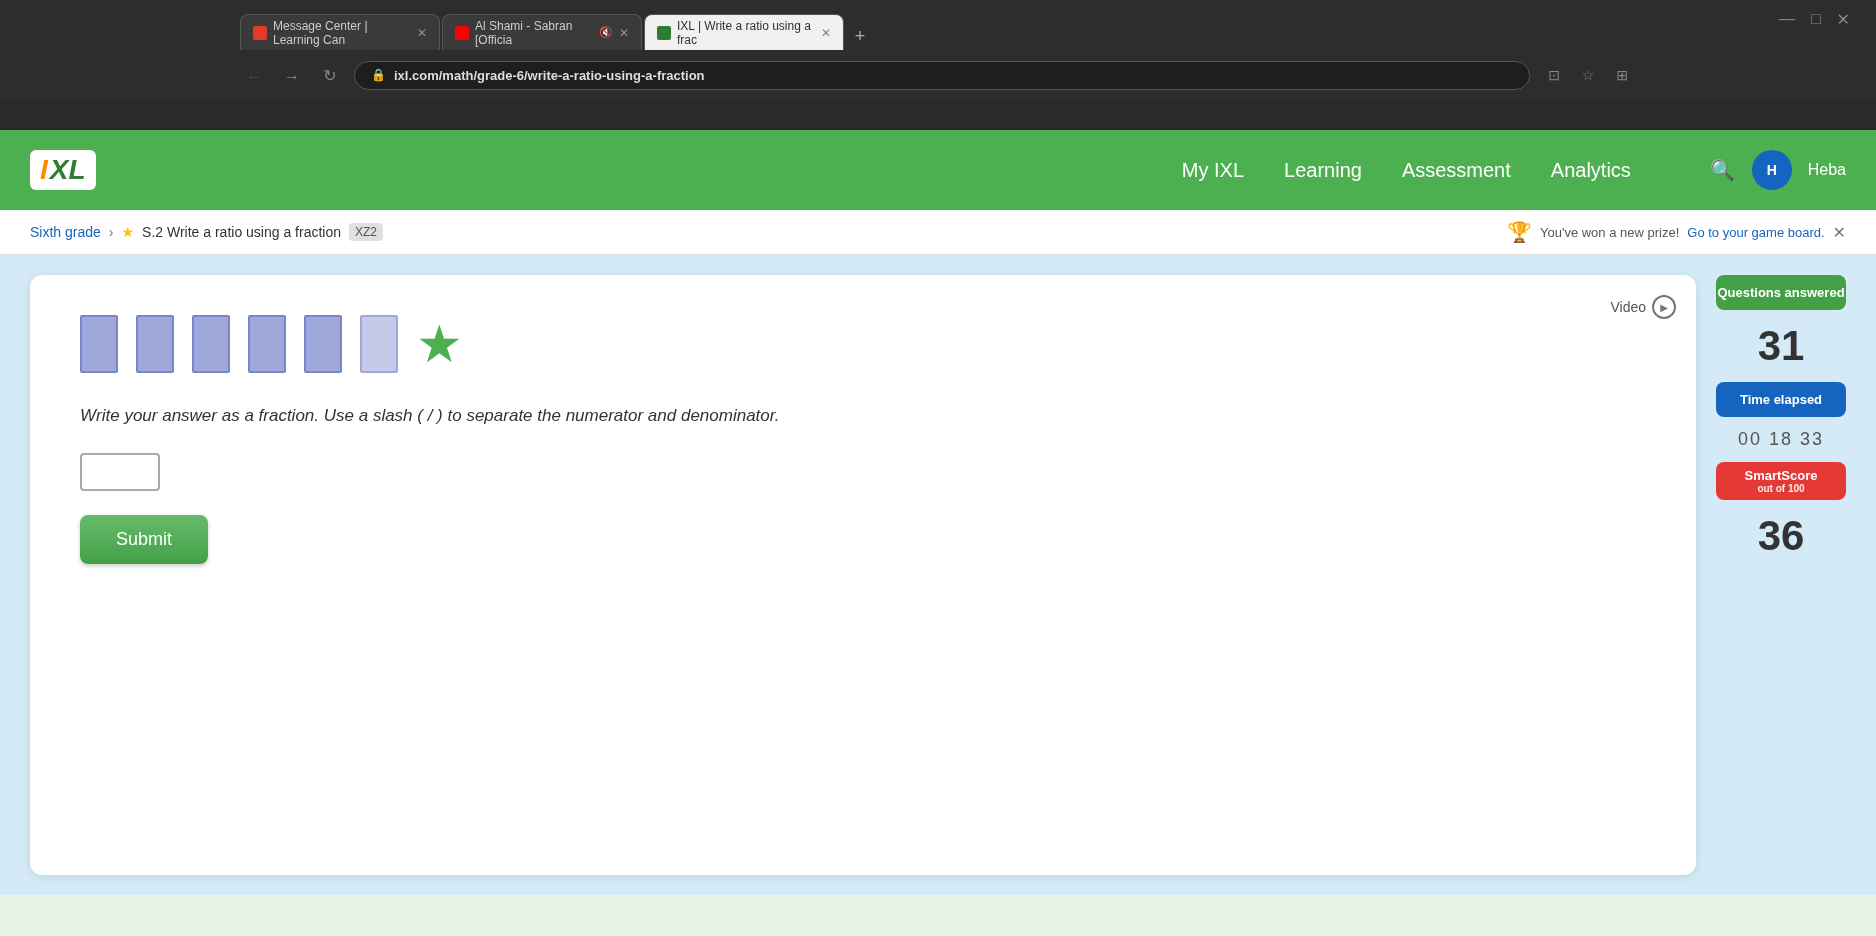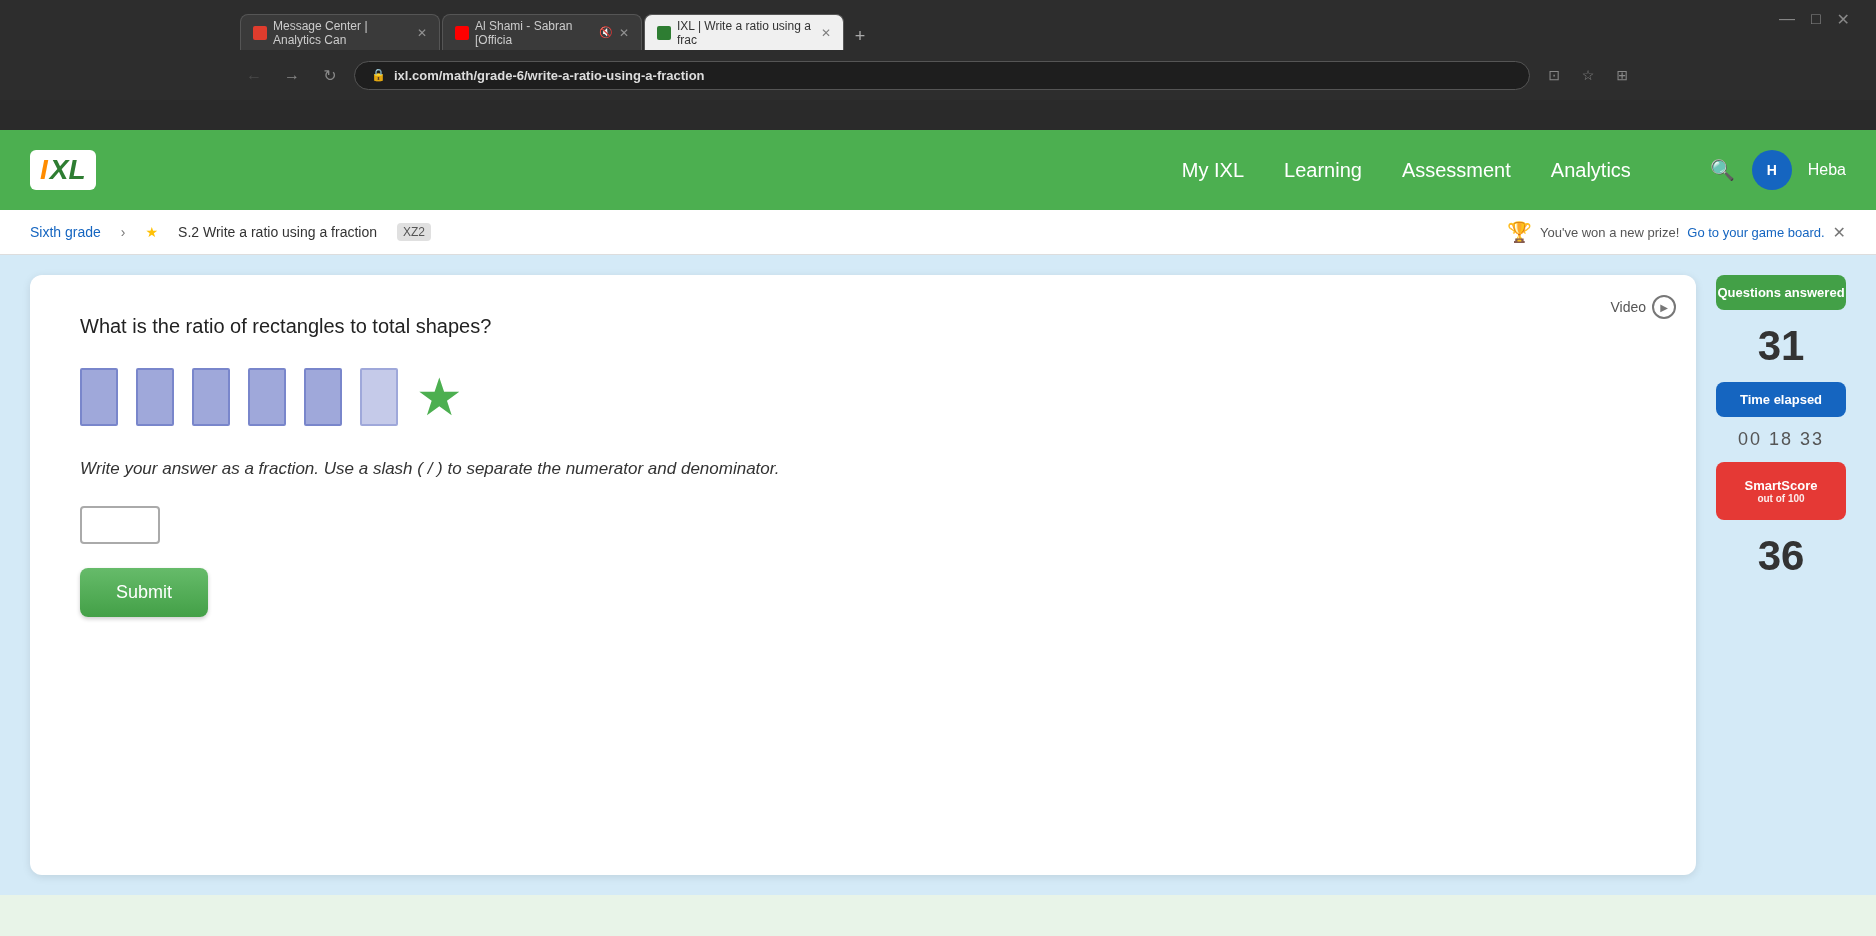--- a/index.html
+++ b/index.html
@@ -235,21 +235,21 @@
       color: white;
       font-size: 16px;
     }
 
     
     .breadcrumb-bar {
       background: white;
       padding: 10px 30px;
       display: flex;
       align-items: center;
-      gap: 20px;
+      gap: 8px;
       font-size: 14px;
       color: #333;
       border-bottom: 1px solid #ddd;
       position: relative;
     }
 
     .breadcrumb-link {
       color: #1565c0;
       cursor: pointer;
       text-decoration: none;
@@ -441,21 +441,21 @@
       font-size: 18px;
       color: #555;
       text-align: center;
       letter-spacing: 2px;
     }
 
     .smartscore-btn {
       background: #e53935;
       color: white;
       border-radius: 8px;
-      padding: 16px 14px;
+      padding: 6px 14px;
       text-align: center;
       font-size: 12px;
       font-weight: bold;
       cursor: pointer;
       width: 100%;
       display: flex;
       flex-direction: column;
       align-items: center;
     }
 
@@ -483,21 +483,21 @@
 <body>
 
 <div class="left-dark"></div>
 
 <div class="dark-top">
 
   <div class="tab-bar">
 
     <div class="tab">
       <div class="tab-favicon canvas"></div>
-      <span>Message Center | Analytics Can</span>
+      <span>Message Center | Learning Can</span>
       <span class="tab-close">✕</span>
     </div>
 
     <div class="tab">
       <div class="tab-favicon youtube"></div>
       <span>Al Shami - Sabran [Officia</span>
       <span style="font-size:11px;color:#888;">🔇</span>
       <span class="tab-close">✕</span>
     </div>
 
@@ -574,21 +574,20 @@
   <div class="content-area">
 
     <div class="question-card">
       
       <div class="video-link">
         <span>Video</span>
         <div class="video-play-icon">▶</div>
       </div>
 
       
-      <p class="question-text">What is the ratio of rectangles to total shapes?</p>
 
       
       <div class="shapes-row">
         <div class="rectangle-shape"></div>
         <div class="rectangle-shape"></div>
         <div class="rectangle-shape"></div>
         <div class="rectangle-shape"></div>
         <div class="rectangle-shape"></div>
         <div class="rectangle-shape lighter"></div>
         <div class="star-shape">★</div>

